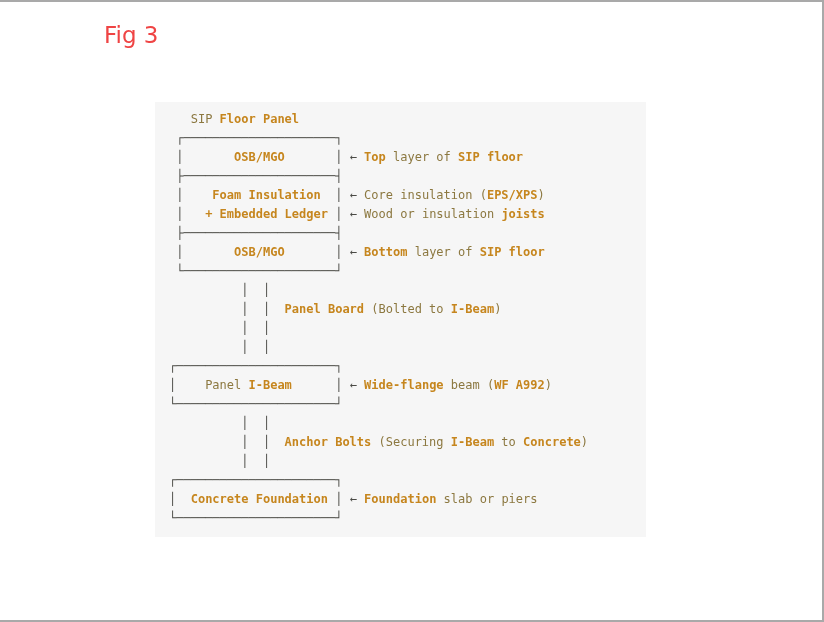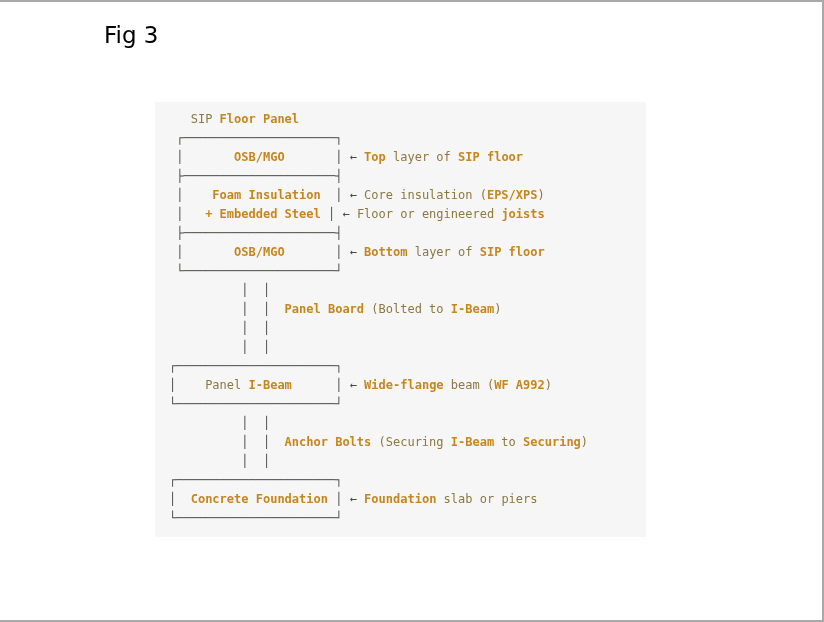--- a/index.html
+++ b/index.html
@@ -13,21 +13,21 @@
     position: relative;
     overflow: hidden;
     font-family: "DejaVu Sans", sans-serif;
   }
   .fig-title {
     position: absolute;
     left: 104px; top: 20px;
     margin: 0;
     font-size: 23px;
     font-weight: 400;
-    color: #000000;
+    color: #ef4444;
     font-family: "DejaVu Sans", sans-serif;
   }
   .code-block {
     position: absolute;
     left: 155px; top: 100px;
     width: 491px; height: 435px;
     background: var(--c-block-bg, #f6f6f6);
     box-sizing: border-box;
   }
   pre.diagram {
@@ -46,31 +46,31 @@
 <body style="--c-line: #4a4a45; --c-base: #8c7840; --c-hl: #c6861e; --c-block-bg: #f6f6f6; border-color: rgb(169, 169, 169);">
 
 <h1 class="fig-title">Fig 3</h1>
 
 <div class="code-block">
   <pre class="diagram" id="diagram"><span><span class="seg-l">   </span><span class="seg-b">SIP </span><span class="seg-h">Floor Panel</span></span>
 <span><span class="seg-l"> ┌─────────────────────┐</span></span>
 <span><span class="seg-l"> │</span><span class="seg-b">       </span><span class="seg-h">OSB/MGO</span><span class="seg-b">       </span><span class="seg-l">│ ← </span><span class="seg-h">Top</span><span class="seg-b"> layer of </span><span class="seg-h">SIP floor</span></span>
 <span><span class="seg-l"> ├─────────────────────┤</span></span>
 <span><span class="seg-l"> │</span><span class="seg-b">    </span><span class="seg-h">Foam Insulation</span><span class="seg-b">  </span><span class="seg-l">│ ← </span><span class="seg-b">Core insulation (</span><span class="seg-h">EPS/XPS</span><span class="seg-b">)</span></span>
-<span><span class="seg-l"> │</span><span class="seg-b">   </span><span class="seg-h">+ Embedded Steel</span><span class="seg-b"> </span><span class="seg-l">│ ← </span><span class="seg-b">Floor or engineered </span><span class="seg-h">joists</span></span>
+<span><span class="seg-l"> │</span><span class="seg-b">   </span><span class="seg-h">+ Embedded Ledger</span><span class="seg-b"> </span><span class="seg-l">│ ← </span><span class="seg-b">Wood or insulation </span><span class="seg-h">joists</span></span>
 <span><span class="seg-l"> ├─────────────────────┤</span></span>
 <span><span class="seg-l"> │</span><span class="seg-b">       </span><span class="seg-h">OSB/MGO</span><span class="seg-b">       </span><span class="seg-l">│ ← </span><span class="seg-h">Bottom</span><span class="seg-b"> layer of </span><span class="seg-h">SIP floor</span></span>
 <span><span class="seg-l"> └─────────────────────┘</span></span>
 <span><span class="seg-l">          │  │</span></span>
 <span><span class="seg-l">          │  │  </span><span class="seg-h">Panel Board</span><span class="seg-b"> (Bolted to </span><span class="seg-h">I-Beam</span><span class="seg-b">)</span></span>
 <span><span class="seg-l">          │  │</span></span>
 <span><span class="seg-l">          │  │</span></span>
 <span><span class="seg-l">┌──────────────────────┐</span></span>
 <span><span class="seg-l">│</span><span class="seg-b">    Panel </span><span class="seg-h">I-Beam</span><span class="seg-b">      </span><span class="seg-l">│ ← </span><span class="seg-h">Wide-flange</span><span class="seg-b"> beam (</span><span class="seg-h">WF A992</span><span class="seg-b">)</span></span>
 <span><span class="seg-l">└──────────────────────┘</span></span>
 <span><span class="seg-l">          │  │</span></span>
-<span><span class="seg-l">          │  │  </span><span class="seg-h">Anchor Bolts</span><span class="seg-b"> (Securing </span><span class="seg-h">I-Beam</span><span class="seg-b"> to </span><span class="seg-h">Securing</span><span class="seg-b">)</span></span>
+<span><span class="seg-l">          │  │  </span><span class="seg-h">Anchor Bolts</span><span class="seg-b"> (Securing </span><span class="seg-h">I-Beam</span><span class="seg-b"> to </span><span class="seg-h">Concrete</span><span class="seg-b">)</span></span>
 <span><span class="seg-l">          │  │</span></span>
 <span><span class="seg-l">┌──────────────────────┐</span></span>
 <span><span class="seg-l">│</span><span class="seg-b">  </span><span class="seg-h">Concrete Foundation</span><span class="seg-b"> </span><span class="seg-l">│ ← </span><span class="seg-h">Foundation</span><span class="seg-b"> slab or piers</span></span>
 <span><span class="seg-l">└──────────────────────┘</span></span>
 </pre>
 </div>
 
 </body></html>

